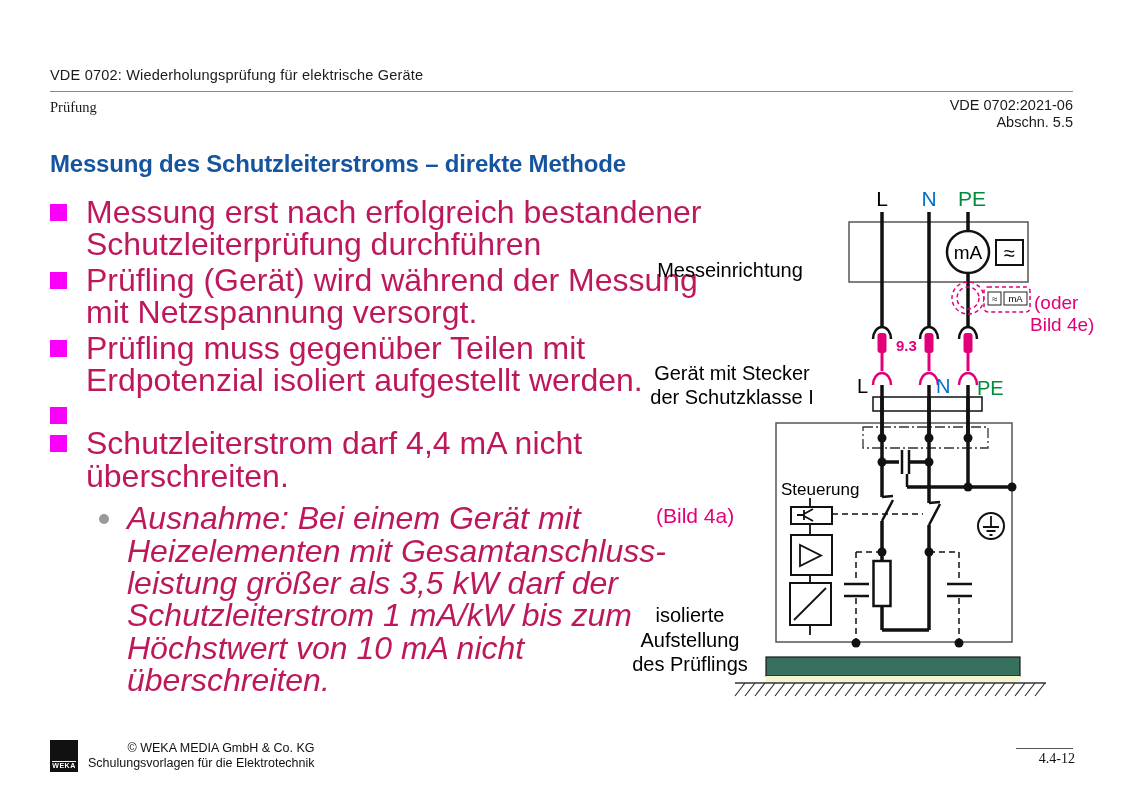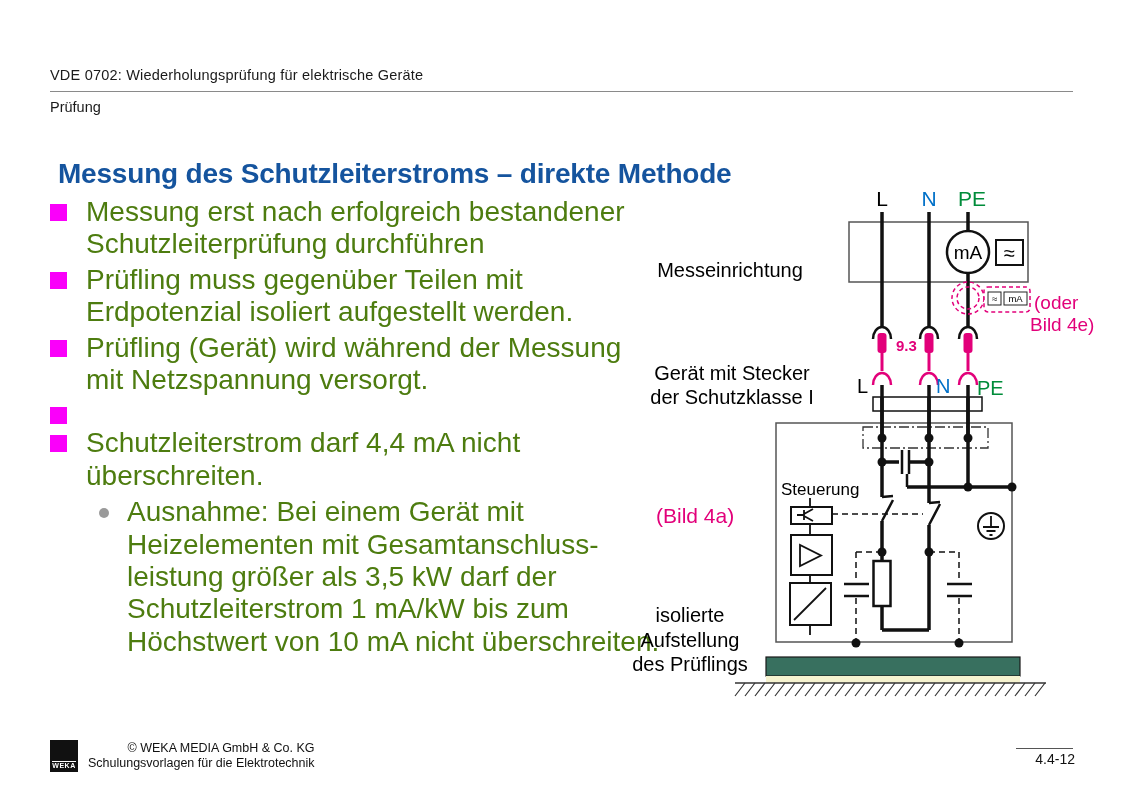--- a/index.html
+++ b/index.html
@@ -2,30 +2,30 @@
 <html lang="de"><head>
 <meta charset="utf-8">
 <style>
   html,body{margin:0;padding:0;background:#fff;}
   .slide{position:relative;width:1123px;height:794px;background:#fff;overflow:hidden;
          font-family:"Liberation Sans",sans-serif;color:#000;}
   .abs{position:absolute;}
   
   .hdr-doc{left:50px;top:67px;font-size:14.5px;color:#1a1a1a;letter-spacing:.2px;}
   .hdr-rule{left:50px;top:91px;width:1023px;border-top:1px solid #8a8a8a;height:0;}
-  .hdr-sec{left:50px;top:99px;font-size:14.5px;color:#1a1a1a;}
+  .hdr-sec{left:50px;top:99px;font-size:14.5px;color:#1a1a1a;font-family:Liberation Serif, serif;}
   .hdr-ref{right:50px;top:97px;font-size:14.5px;color:#1a1a1a;text-align:right;line-height:17px;}
   
-  .title{left:50px;top:150px;margin:8px;font-size:28px;font-weight:bold;color:#15549e;letter-spacing:-.2px;white-space:nowrap;}
+  .title{left:50px;top:150px;margin:0;font-size:24px;font-weight:bold;color:#15549e;letter-spacing:-.2px;white-space:nowrap;}
   
   .bullets{left:50px;top:196px;width:660px;}
   .bullet{display:flex;gap:19px;margin-bottom:3px;}
   .bullet .marker{flex:none;width:17px;height:17px;background:#fa00fa;margin-top:8px;}
-  .btext{font-size:28px;line-height:32.4px;white-space:pre-line;color:#4d7c0f;}
-  .sub{display:flex;gap:18px;margin-left:49px;margin-top:4px;}
+  .btext{font-size:32px;line-height:32.4px;white-space:pre-line;color:#be185d;}
+  .sub{display:flex;gap:18px;margin-left:49px;margin-top:10px;font-style:italic;}
   .sub .dot{flex:none;width:10px;height:10px;border-radius:50%;background:#9a9a9a;margin-top:12px;}
   
   .diagram{left:620px;top:178px;width:503px;height:532px;}
   svg text{font-family:"Liberation Sans",sans-serif;fill:#000;}
   .t21{font-size:21px;}.t20{font-size:20px;}.t19{font-size:19px;}.t17{font-size:17px;}
   .t15{font-size:15px;font-weight:bold;}.t10{font-size:9.5px;}
   .blue{fill:#0070c8;}.green{fill:#008c3a;}.pink{fill:#e2007a;}
   .box{fill:none;stroke:#555;stroke-width:1.5;}
   .dashdot{fill:none;stroke:#333;stroke-width:1.3;stroke-dasharray:10 3 2 3;}
   .w35{fill:none;stroke:#111;stroke-width:3.5;}
@@ -44,48 +44,52 @@
   .heater{fill:#fff;stroke:#111;stroke-width:2.5;}
   .mat{fill:#38705f;stroke:#1a1a1a;stroke-width:1.2;}
   .mat2{fill:#f6f3cf;}
   .hatch{fill:none;stroke:#333;stroke-width:1.2;}
   .gline{fill:none;stroke:#333;stroke-width:1.6;}
   
   .logo{left:50px;top:740px;width:28px;height:32px;background:#111;display:flex;align-items:flex-end;justify-content:center;}
   .logo span{color:#fff;font-size:7px;font-weight:bold;letter-spacing:.5px;padding-bottom:3px;border-top:1px solid #fff;}
   .copy{left:88px;top:741px;font-size:12.5px;line-height:15px;color:#111;text-align:right;}
   .pg-rule{left:1016px;top:748px;width:57px;border-top:1px solid #555;height:0;}
-  .pgno{right:48px;top:751px;font-size:14px;color:#111;}
+  .pgno{right:48px;top:751px;font-size:14px;color:#111;font-family:Liberation Serif, serif;}
 </style>
 </head>
 <body>
 
 <div class="slide">
 
   <div class="abs hdr-doc">VDE 0702: Wiederholungsprüfung  für elektrische Geräte</div>
   <div class="abs hdr-rule"></div>
   <div class="abs hdr-sec">Prüfung</div>
+  <div class="abs hdr-ref">
+    <div>VDE 0702:2021-06</div>
+    <div>Abschn. 5.5</div>
+  </div>
 
   <h1 class="abs title">Messung des Schutzleiterstroms – direkte Methode</h1>
 
   <div class="abs bullets">
     <div class="bullet">
       <span class="marker"></span>
       <span class="btext">Messung erst nach erfolgreich bestandener
 Schutzleiterprüfung durchführen</span>
     </div>
     <div class="bullet">
       <span class="marker"></span>
+      <span class="btext">Prüfling (Gerät) wird während der Messung
+mit Netzspannung versorgt.</span>
+    </div>
+    <div class="bullet">
+      <span class="marker"></span>
       <span class="btext">Prüfling muss gegenüber Teilen mit
 Erdpotenzial isoliert aufgestellt werden.</span>
-    </div>
-    <div class="bullet">
-      <span class="marker"></span>
-      <span class="btext">Prüfling (Gerät) wird während der Messung
-mit Netzspannung versorgt.</span>
     </div>
     <div class="bullet">
       <span class="marker"></span>
     </div>
     <div class="bullet">
       <span class="marker"></span>
       <span class="btext">Schutzleiterstrom darf 4,4 mA nicht
 überschreiten.</span>
     </div>
     <div class="sub">

